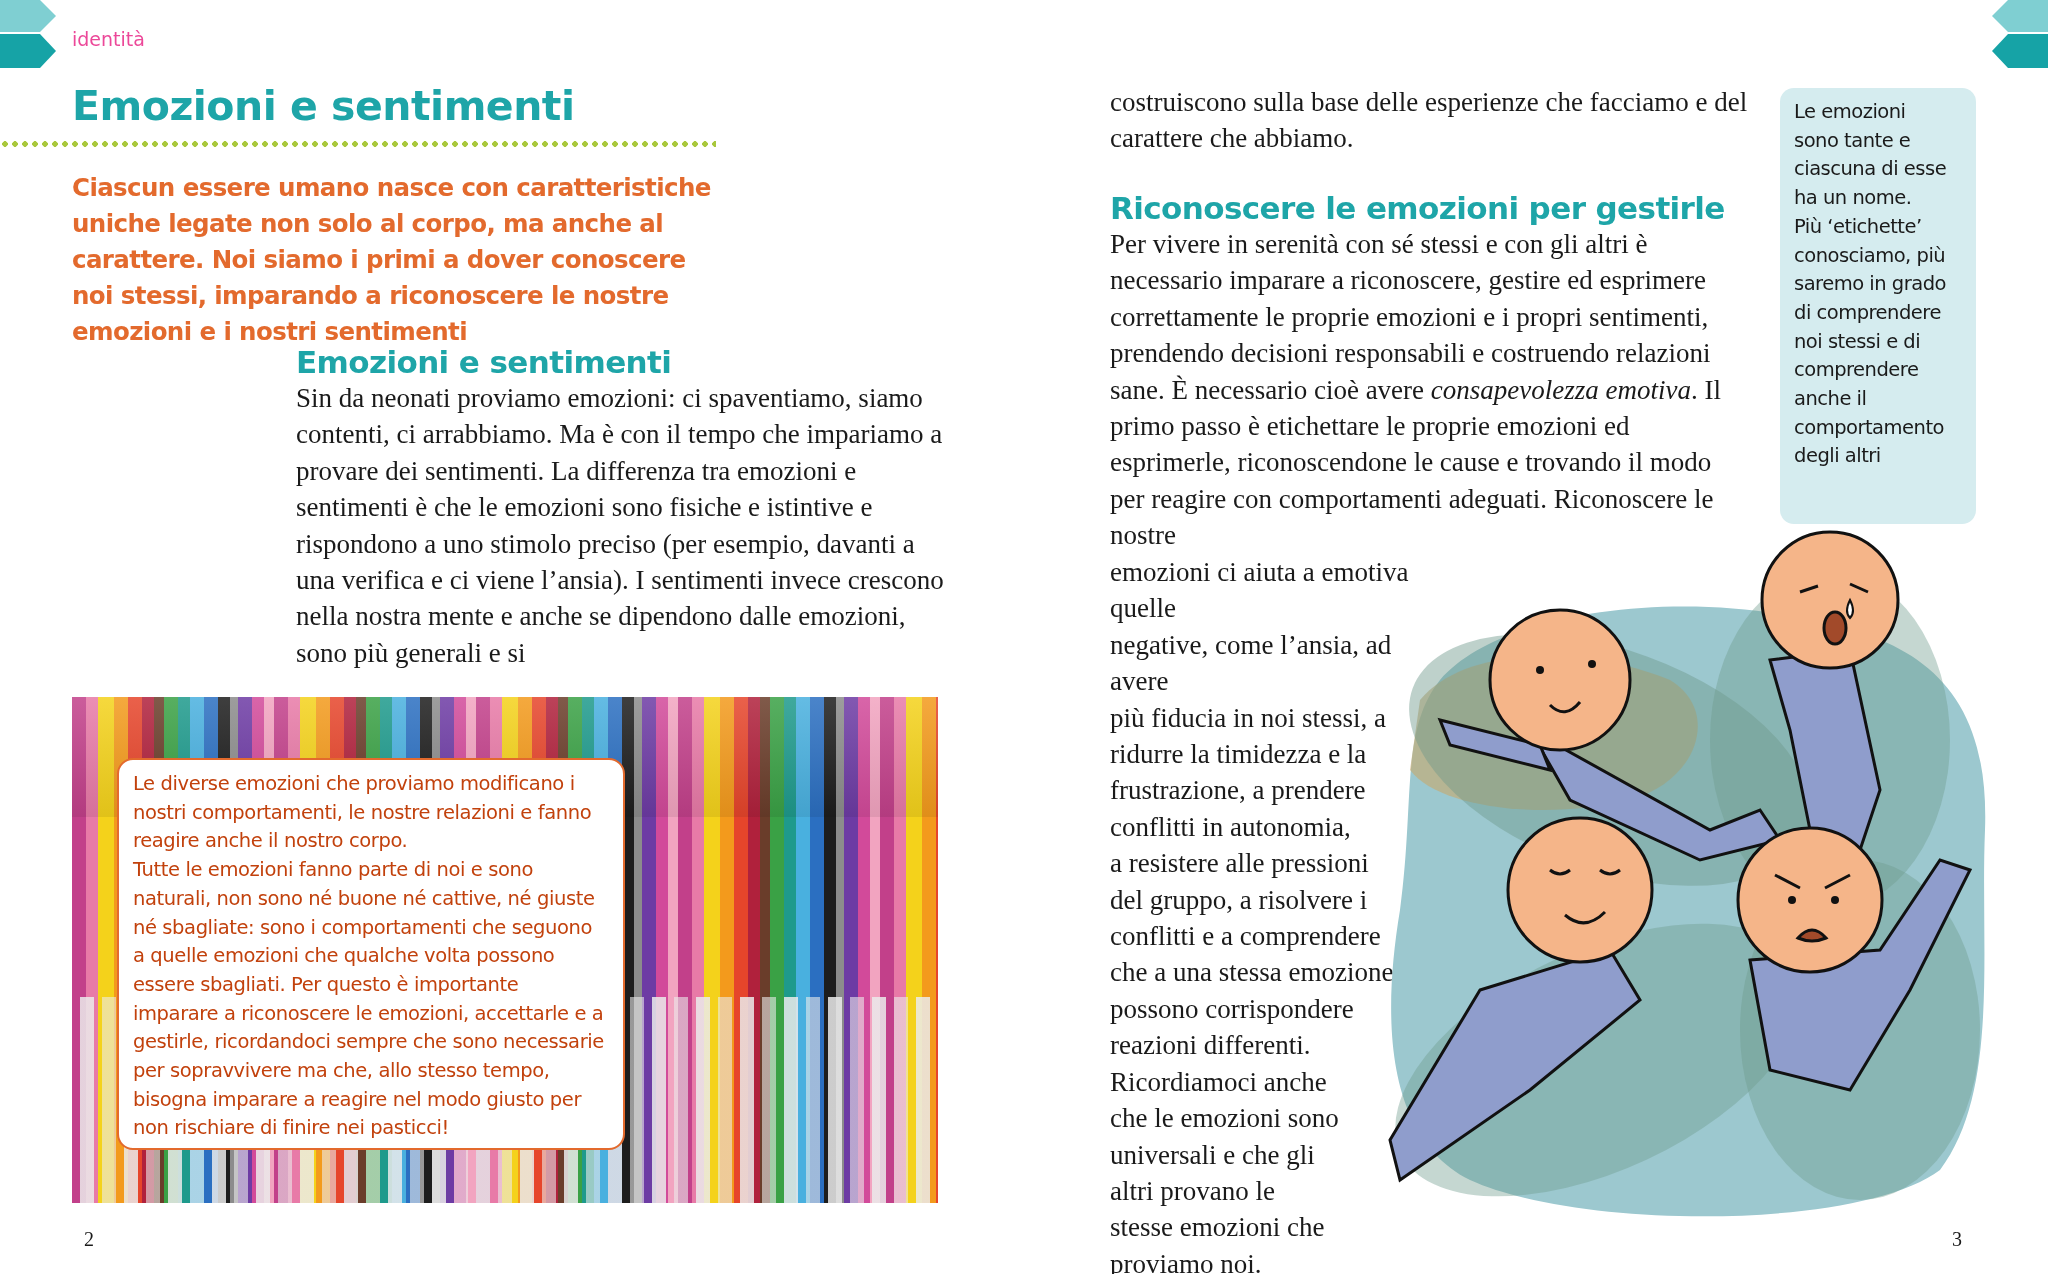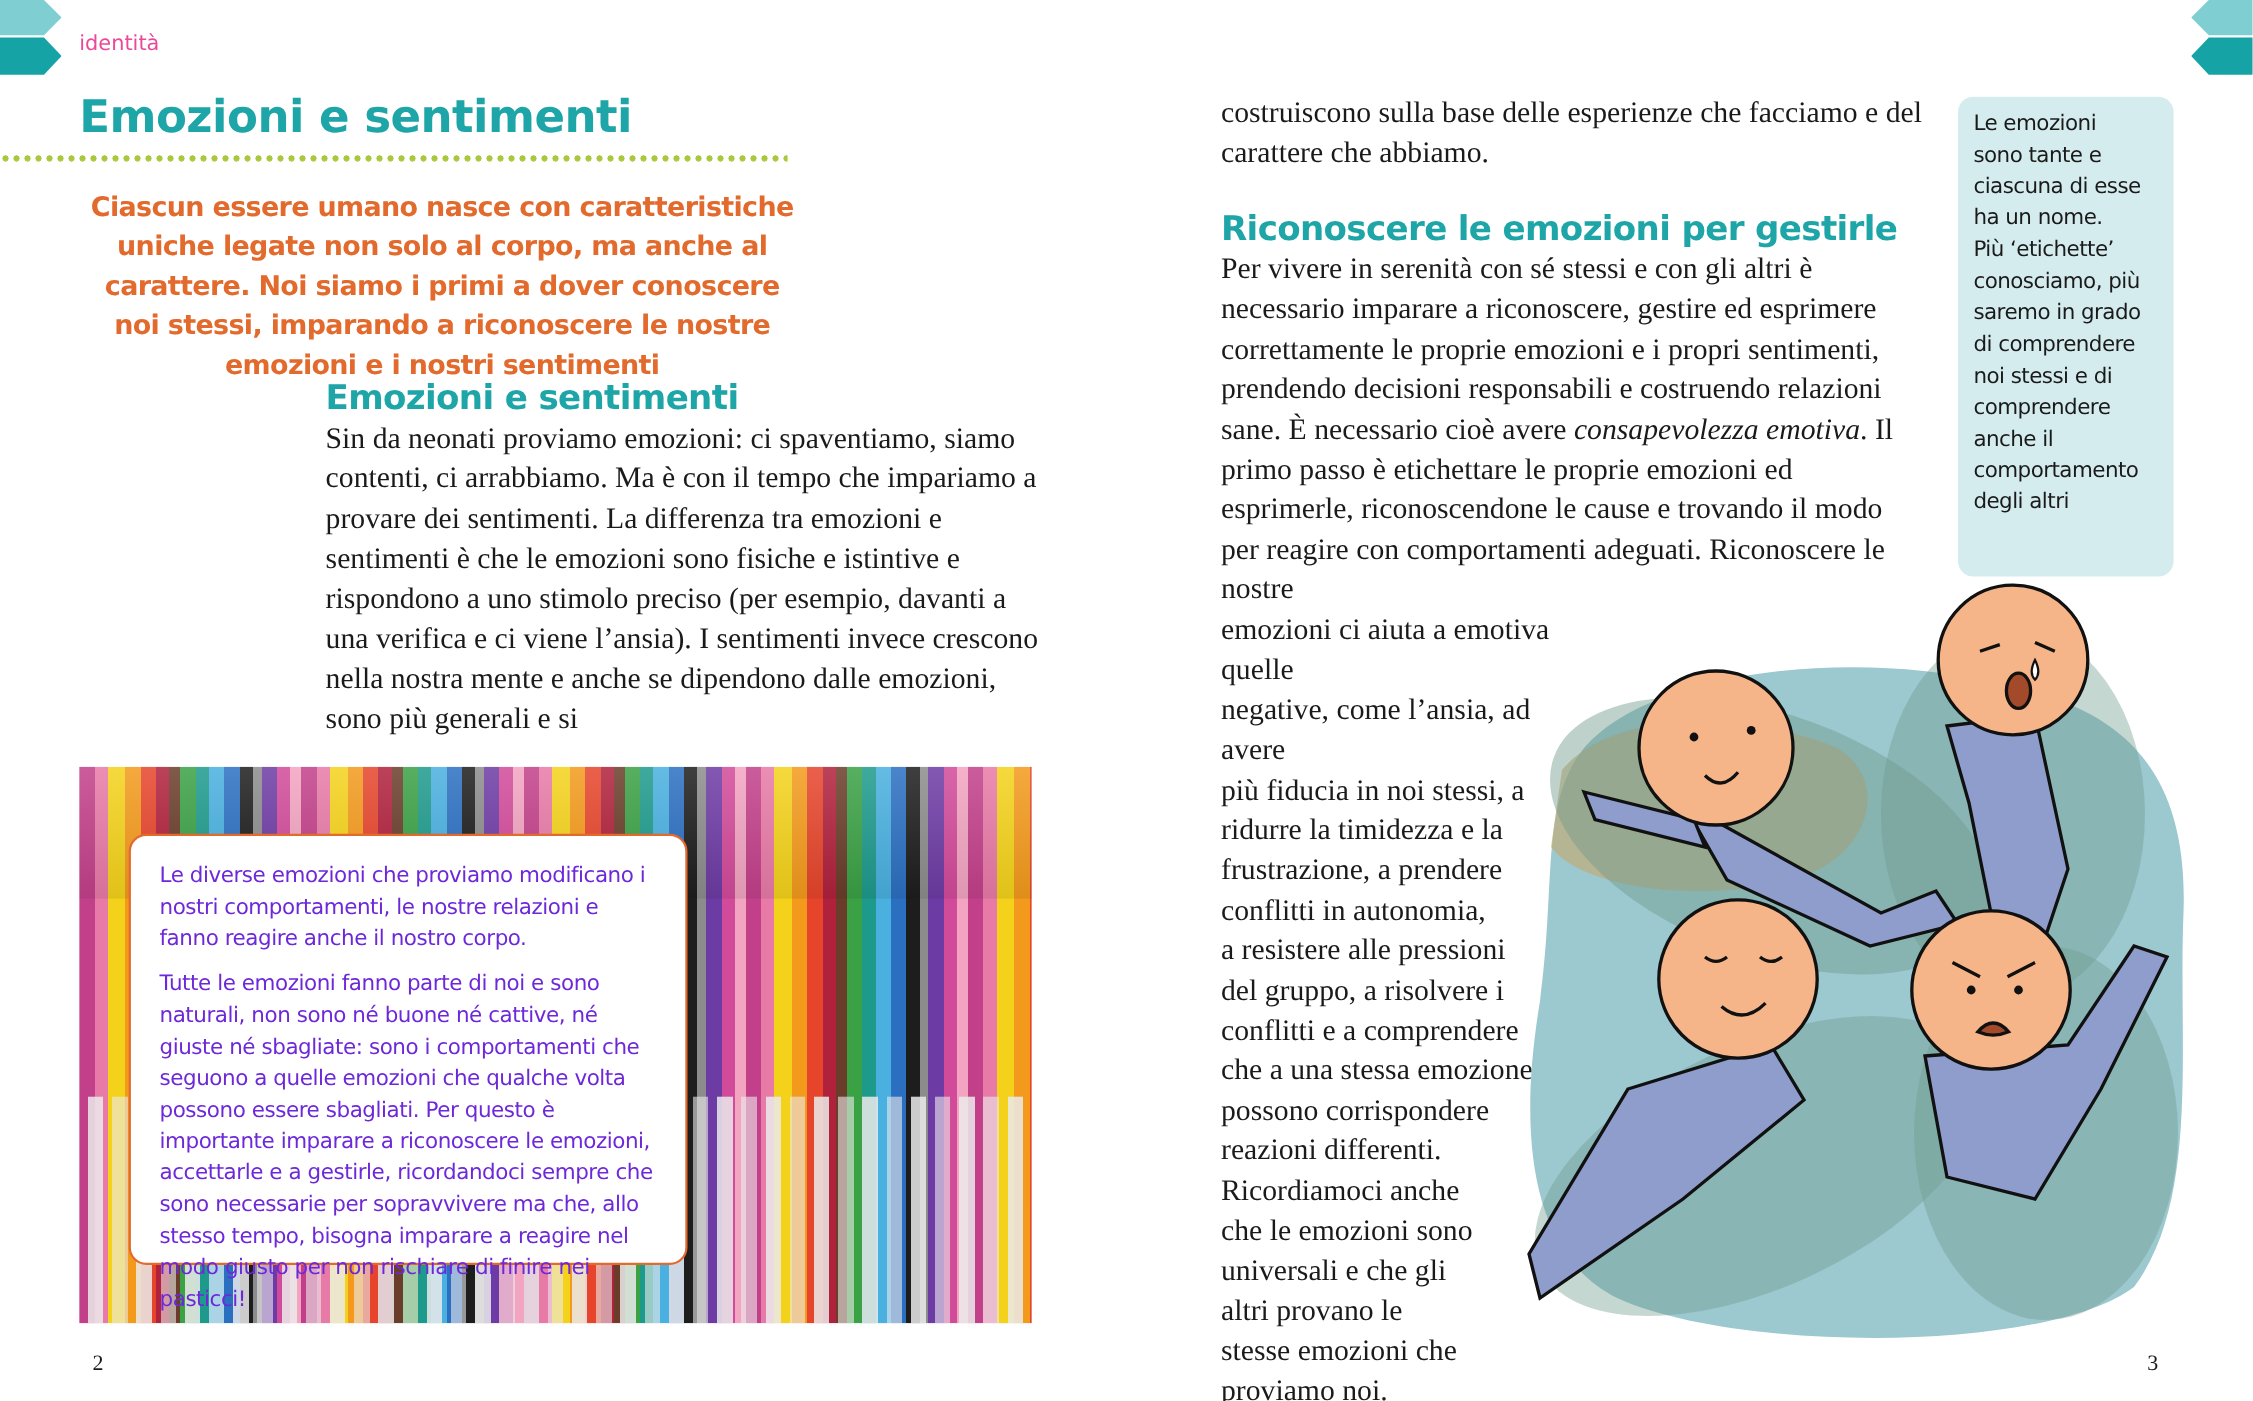--- a/index.html
+++ b/index.html
@@ -5,39 +5,39 @@
   html, body { margin:0; padding:0; }
   body { width:2048px; height:1274px; background:#ffffff; position:relative; overflow:hidden; font-family:"Liberation Sans", sans-serif; }
   .abs { position:absolute; }
   .tab-left { left:0; top:0; width:56px; height:70px; }
   .tab-right { right:0; top:0; width:56px; height:70px; }
   .section-label { left:72px; top:28px; font-size:19px; color:#ec4899; font-family:"DejaVu Sans", sans-serif; }
   .title { left:72px; top:82px; font-size:41px; font-weight:bold; color:#1ea5a8; font-family:"DejaVu Sans", sans-serif; letter-spacing:-0.5px; }
   .dots { left:0; top:140px; width:716px; height:8px;
           background-image: radial-gradient(circle, #a9c83c 2.6px, transparent 3px);
           background-size:10px 8px; background-repeat:repeat-x; }
-  .lead { left:72px; top:170px; width:660px; font-size:24.5px; line-height:36px; font-weight:bold; color:#e36a2d; font-family:"DejaVu Sans", sans-serif; letter-spacing:-0.6px;text-align:center; }
+  .lead { left:72px; top:170px; width:660px; font-size:24.5px; line-height:36px; font-weight:bold; color:#e36a2d; font-family:"DejaVu Sans", sans-serif; letter-spacing:-0.6px; }
   .h2 { font-size:31px; font-weight:bold; color:#1ea5a8; font-family:"DejaVu Sans", sans-serif; letter-spacing:-0.6px; }
   .body-serif { font-family:"Liberation Serif", serif; font-size:27px; line-height:36.4px; color:#1a1a1a; }
   .col1-head { left:296px; top:344px; }
   .col1-body { left:296px; top:380px; width:650px; }
   .photo { left:72px; top:697px; width:866px; height:506px; overflow:hidden;
            background: linear-gradient(180deg, rgba(255,255,255,0) 0%, rgba(255,255,255,0) 60%, rgba(230,230,230,0.6) 100%); }
   .stripes { position:absolute; left:0; top:0; width:100%; height:100%;
     background: repeating-linear-gradient(90deg,
       #c2408a 0 14px, #e87aa7 14px 26px, #f4d21b 26px 42px, #f39a1c 42px 56px, #e6452b 56px 70px, #b0213c 70px 82px,
       #6a3d2a 82px 92px, #3aa145 92px 106px, #1e9a8c 106px 118px, #49b0df 118px 132px, #2b6fc1 132px 146px,
       #1d1d1d 146px 158px, #8c8c8c 158px 166px, #6d3ba4 166px 180px, #d24a9a 180px 192px, #f2a4c0 192px 202px);
   }
   .drip-mask { position:absolute; left:0; top:300px; width:100%; height:206px;
     background: repeating-linear-gradient(90deg, rgba(235,235,235,0.0) 0 8px, rgba(235,235,235,0.85) 8px 22px, rgba(235,235,235,0) 22px 30px, rgba(235,235,235,0.6) 30px 44px);
   }
   .photo-top-shade { position:absolute; left:0; top:0; width:100%; height:120px; background:linear-gradient(180deg, rgba(255,255,255,0.15), rgba(0,0,0,0.08)); }
   .callout { left:117px; top:758px; width:508px; height:392px; background:#ffffff; border:2px solid #e36a2d; border-radius:16px; box-sizing:border-box; padding:10px 14px 0 14px; }
-  .callout p { margin:12px; font-family:"DejaVu Sans", sans-serif; font-size:19.5px; line-height:28.7px; color:#6d28d9; letter-spacing:-0.4px; }
+  .callout p { margin:0; font-family:"DejaVu Sans", sans-serif; font-size:19.5px; line-height:28.7px; color:#c2410c; letter-spacing:-0.4px; }
   .col2-top { left:1110px; top:84px; width:650px; }
   .col2-head { left:1110px; top:190px; }
   .col2-body { left:1110px; top:226px; width:640px; }
   .col2-narrow { left:1110px; top:554px; width:330px; }
   .sidebar-box { left:1780px; top:88px; width:196px; height:436px; background:#d5ecef; border-radius:14px; box-sizing:border-box; padding:10px 14px; }
   .sidebar-box p { margin:0; font-family:"DejaVu Sans", sans-serif; font-size:19.5px; line-height:28.7px; color:#1a1a1a; letter-spacing:-0.5px; }
   .illus { left:1380px; top:530px; width:620px; height:700px; }
   .page-num { font-family:"Liberation Serif", serif; font-size:20px; color:#1a1a1a; top:1228px; }
   .pn-left { left:84px; }
   .pn-right { left:1952px; }

